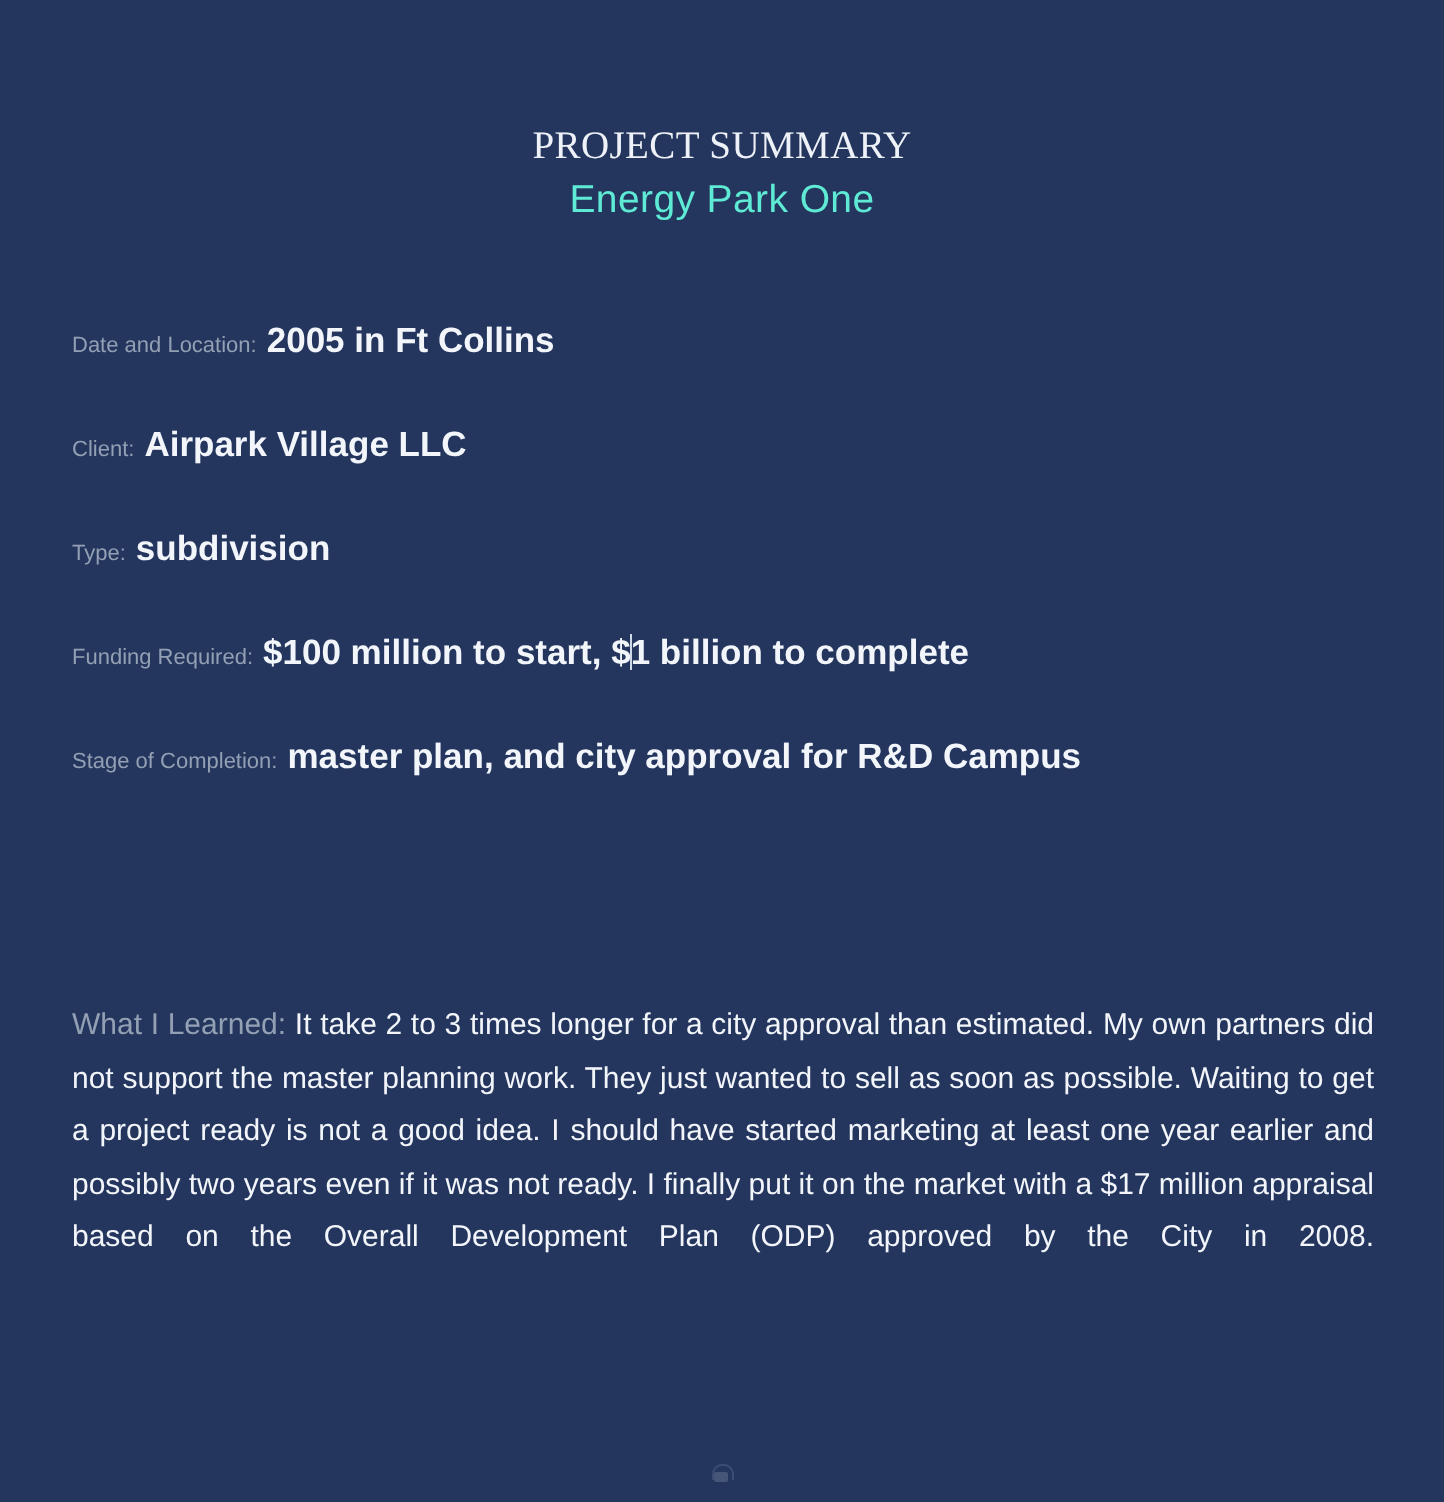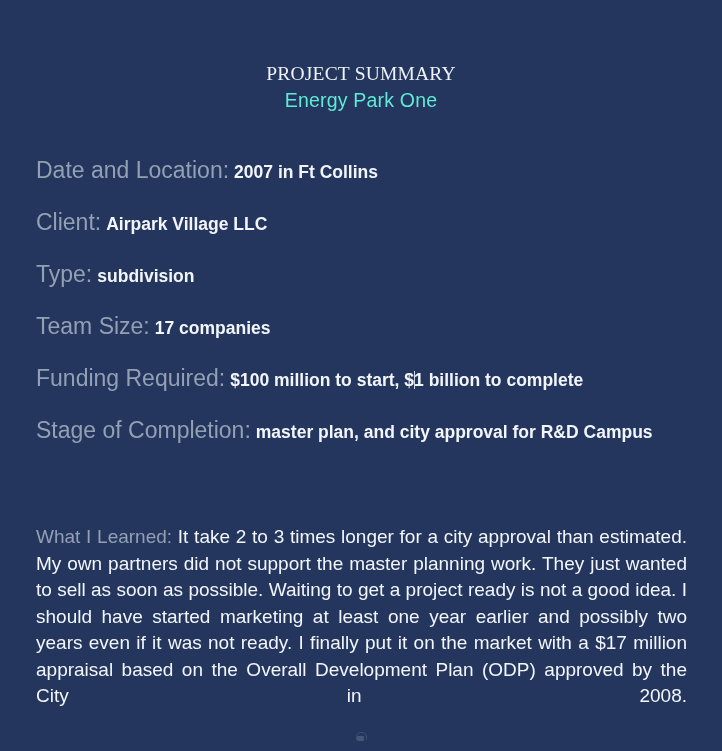--- a/index.html
+++ b/index.html
@@ -54,21 +54,21 @@
     left: 36px;
     width: 660px;
   }
   .field-row {
     height: 52px;
     line-height: 26px;
     white-space: nowrap;
   }
   .field-label {
     color: #93a0b4;
-    font-size: 23px;
+    font-size: 11px;
     font-weight: 400;
   }
   .field-value {
     color: #f2f5fa;
     font-size: 17.5px;
     font-weight: 700;
     margin-left: 5px;
   }
   .caret {
     display: inline-block;
@@ -78,26 +78,26 @@
     vertical-align: -3px;
     margin: 0 -0.5px;
   }
   .field-value .seg {
     font-weight: 700;
   }
 
   
   .learned {
     position: absolute;
-    top: 524px;
+    top: 500px;
     left: 36px;
     width: 651px;
     text-align: justify;
     text-justify: inter-word;
-    font-size: 19px;
+    font-size: 15px;
     line-height: 26.5px;
     color: #f2f5fa;
   }
   .learned-label {
     color: #93a0b4;
     font-weight: 400;
   }
   .learned-body {
     color: #f2f5fa;
     font-weight: 400;
@@ -145,34 +145,31 @@
 <div class="slide">
 
   <div class="title-block">
     <span class="title-line1">PROJECT SUMMARY</span>
     <span class="title-line2">Energy Park One</span>
   </div>
 
   <div class="fields">
 
     <div class="field-row">
-      <span class="field-label">Date and Location:</span><span class="field-value">2007 in Ft Collins</span>
+      <span class="field-label">Date and Location:</span><span class="field-value">2005 in Ft Collins</span>
     </div>
 
     <div class="field-row">
       <span class="field-label">Client:</span><span class="field-value">Airpark Village LLC</span>
     </div>
 
     <div class="field-row">
       <span class="field-label">Type:</span><span class="field-value">subdivision</span>
     </div>
 
-    <div class="field-row">
-      <span class="field-label">Team Size:</span><span class="field-value">17 companies</span>
-    </div>
 
 
     <div class="field-row">
       <span class="field-label">Funding Required:</span><span class="field-value"><span class="seg">$100 million to start, $</span><span class="caret"></span><span class="seg">1 billion to complete</span></span>
     </div>
 
     <div class="field-row">
       <span class="field-label">Stage of Completion:</span><span class="field-value">master plan, and city approval for R&amp;D Campus</span>
     </div>
 

